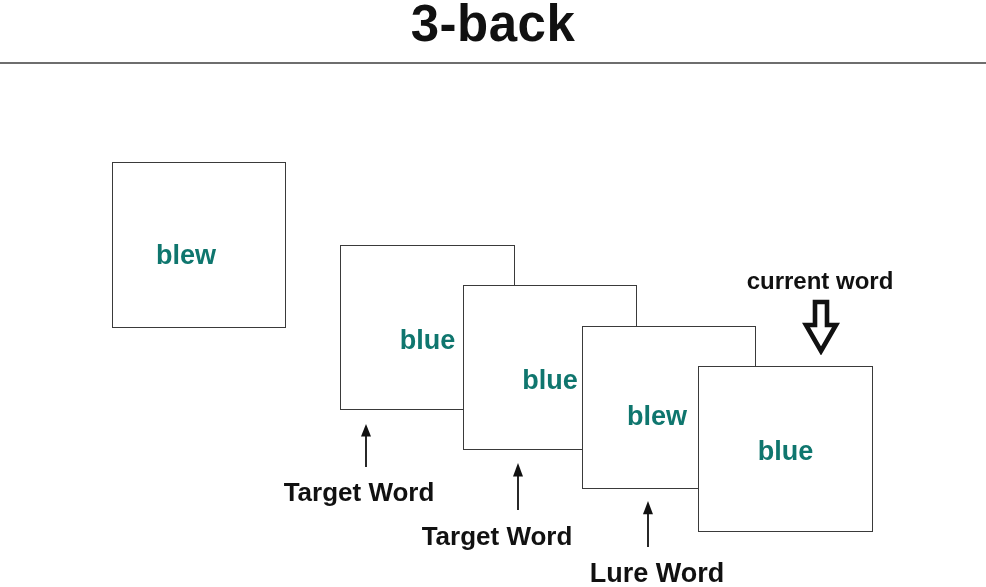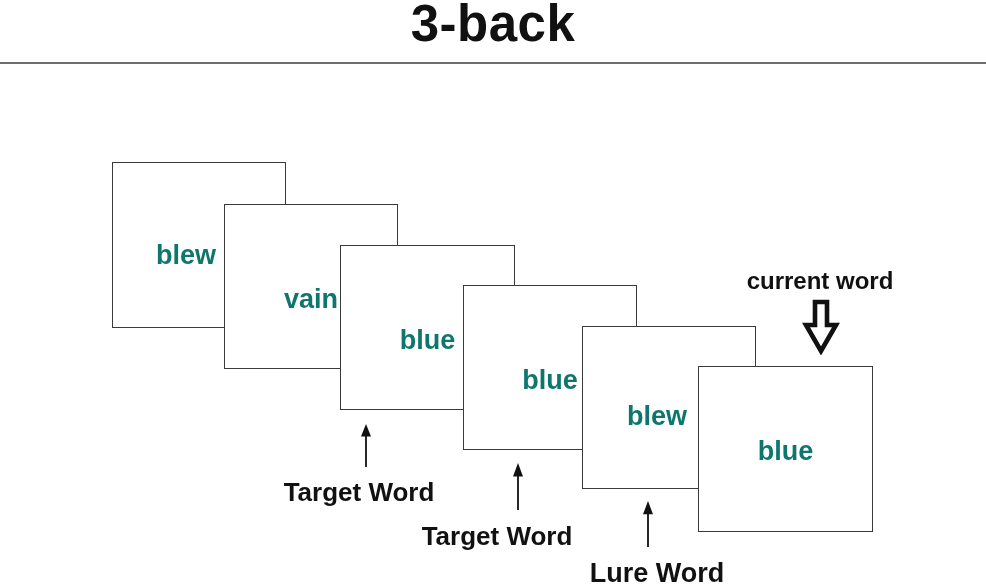--- a/index.html
+++ b/index.html
@@ -82,23 +82,20 @@
 <body>
 
 <div class="stage">
 
   <div class="figure-title">3-back</div>
   <div class="title-divider"></div>
 
   <div class="card c1">
     <span class="word">blew</span>
   </div>
-  <div class="card c2">
-    <span class="word">vain</span>
-  </div>
   <div class="card c3">
     <span class="word">blue</span>
   </div>
   <div class="card c4">
     <span class="word">blue</span>
   </div>
   <div class="card c5">
     <span class="word">blew</span>
   </div>
   <div class="card c6">

